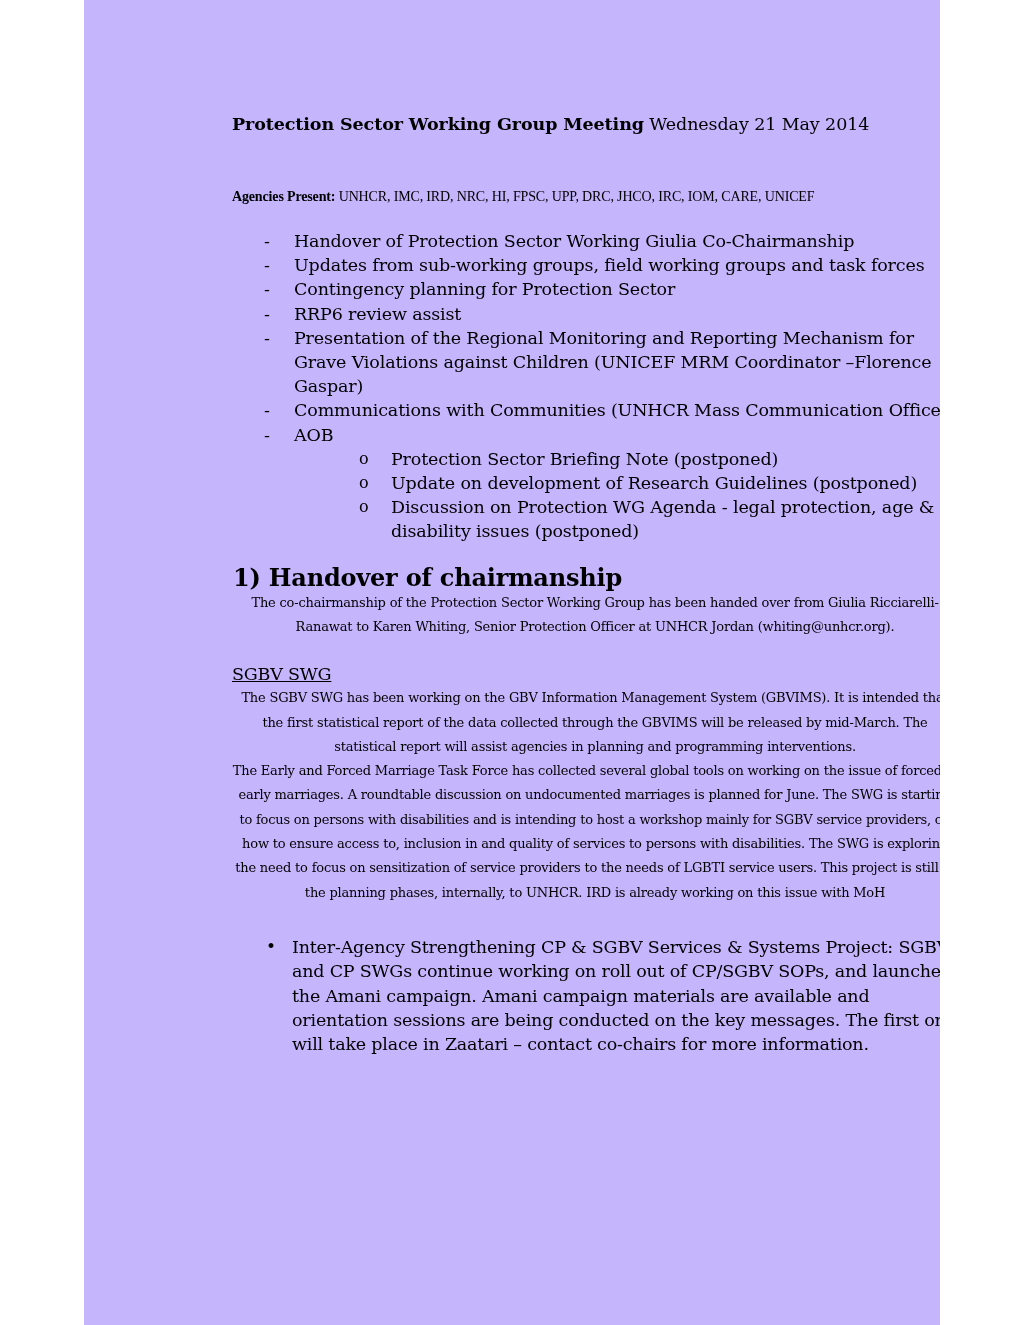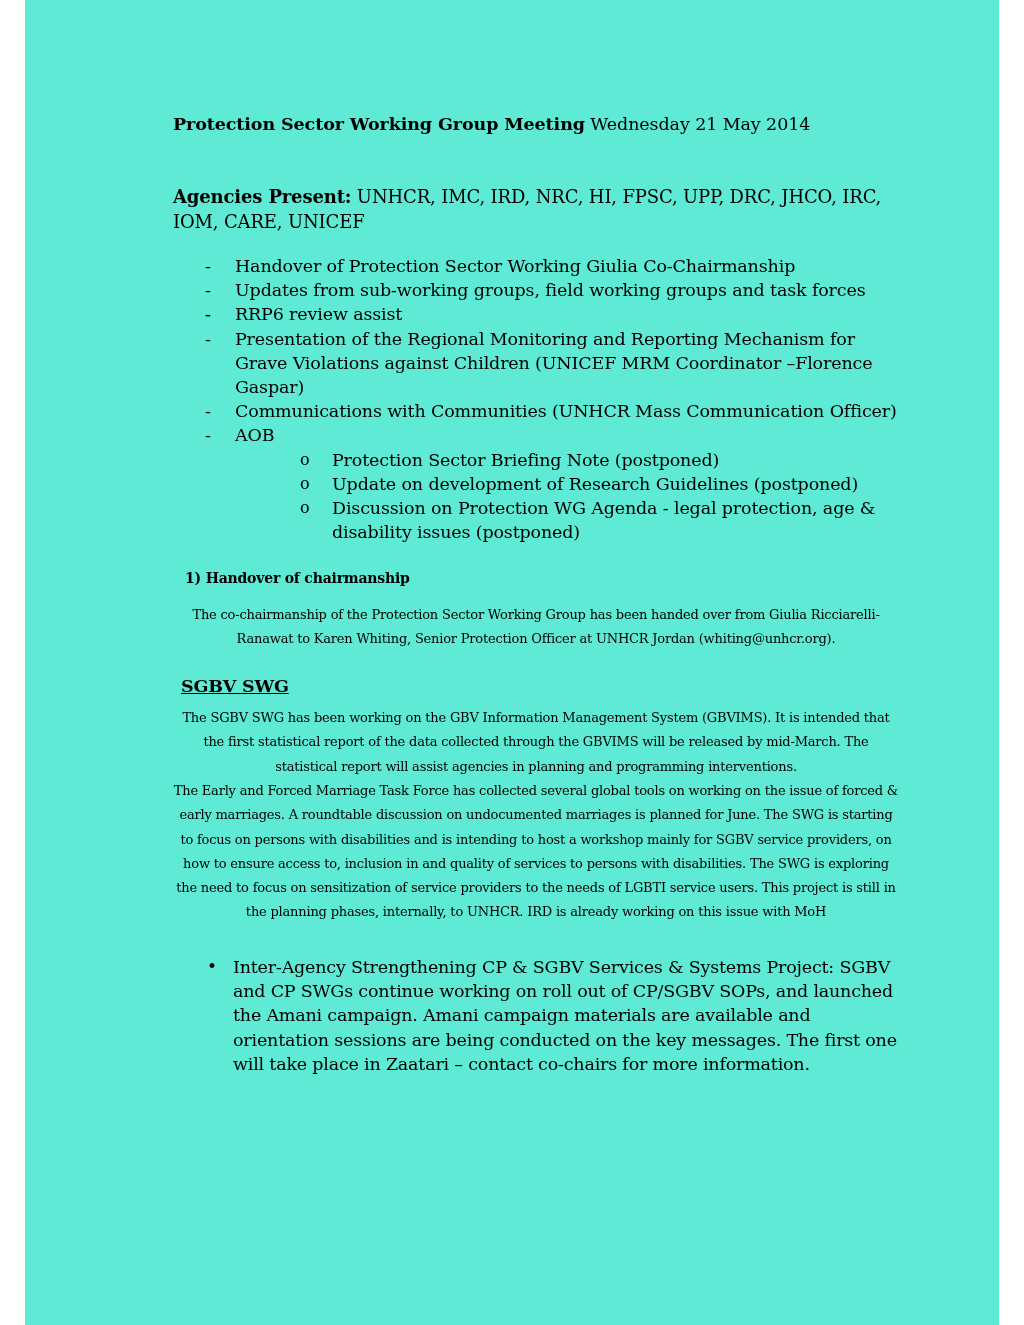--- a/index.html
+++ b/index.html
@@ -7,23 +7,23 @@
     margin: 0;
     padding: 0;
     background: #ffffff;
   }
   body {
     font-family: "DejaVu Serif", "Liberation Serif", serif;
     color: #000000;
   }
   .page {
     position: relative;
-    width: 974px;
+    width: 856px;
     height: 1325px;
-    background: #5eead4;
+    background: #c4b5fd;
     margin: 0 auto;
     overflow: hidden;
     box-sizing: border-box;
   }
   .content {
     position: absolute;
     left: 148px;
     top: 112px;
     width: 726px;
   }
@@ -32,24 +32,25 @@
     font-size: 17.5px;
     line-height: 24px;
     margin: 0 0 0 0;
     letter-spacing: -0.1px;
     white-space: nowrap;
   }
   .doc-title .b { font-weight: bold; }
   .doc-title .r { font-weight: normal; }
 
   .attendees {
-    font-size: 18px;
+    font-size: 14px;
     line-height: 25px;
     margin: 48px 0 13px 0;
     letter-spacing: -0.15px;
+    font-family: Liberation Serif, serif;
   }
   .attendees .b { font-weight: bold; }
   .attendees .r { font-weight: normal; }
 
   
   .agenda {
     margin: 20px 0 0 0;
     padding: 0;
     list-style: none;
   }
@@ -86,32 +87,32 @@
     top: 0;
     width: 16px;
     font-size: 16px;
   }
 
   
   .section {
     margin-top: 22px;
   }
   .section-heading {
-    font-size: 14px;
+    font-size: 24px;
     font-weight: bold;
     line-height: 24.5px;
     letter-spacing: -0.2px;
-    margin: 12px;
+    margin: 1px;
   }
   .sub-heading {
     font-size: 17.5px;
-    font-weight: bold;
+    font-weight: normal;
     line-height: 24.5px;
     letter-spacing: -0.2px;
-    margin: 8px;
+    margin: 0;
   }
   .sub-heading span.u {
     text-decoration: underline;
   }
   .para {
     font-size: 13px;
     line-height: 24.3px;
     letter-spacing: -0.2px;
     margin: 0;
     text-align: center;
@@ -143,21 +144,21 @@
 <div class="page">
   <div class="content">
 
     <p class="doc-title"><span class="b">Protection Sector Working Group Meeting</span><span class="r"> Wednesday 21 May 2014</span></p>
 
     <p class="attendees"><span class="b">Agencies Present:</span><span class="r"> UNHCR, IMC, IRD, NRC, HI, FPSC, UPP, DRC, JHCO, IRC, IOM, CARE, UNICEF</span></p>
 
     <ul class="agenda">
       <li><span class="marker">-</span><span>Handover of Protection Sector Working Giulia Co-Chairmanship</span></li>
       <li><span class="marker">-</span><span>Updates from sub-working groups, field working groups and task forces</span></li>
-      <li><span class="marker">-</span></li>
+      <li><span class="marker">-</span><span>Contingency planning for Protection Sector</span></li>
       <li><span class="marker">-</span><span>RRP6 review assist</span></li>
       <li><span class="marker">-</span><span>Presentation of the Regional Monitoring and Reporting Mechanism for Grave Violations against Children (UNICEF MRM Coordinator –Florence Gaspar)</span></li>
       <li><span class="marker">-</span><span>Communications with Communities (UNHCR Mass Communication Officer)</span></li>
       <li><span class="marker">-</span><span>AOB</span>
         <ul class="subagenda">
           <li><span class="marker">o</span><span>Protection Sector Briefing Note (postponed)</span></li>
           <li><span class="marker">o</span><span>Update on development of Research Guidelines (postponed)</span></li>
           <li><span class="marker">o</span><span>Discussion on Protection WG Agenda - legal protection, age &amp; disability issues (postponed)</span></li>
         </ul>
       </li>

